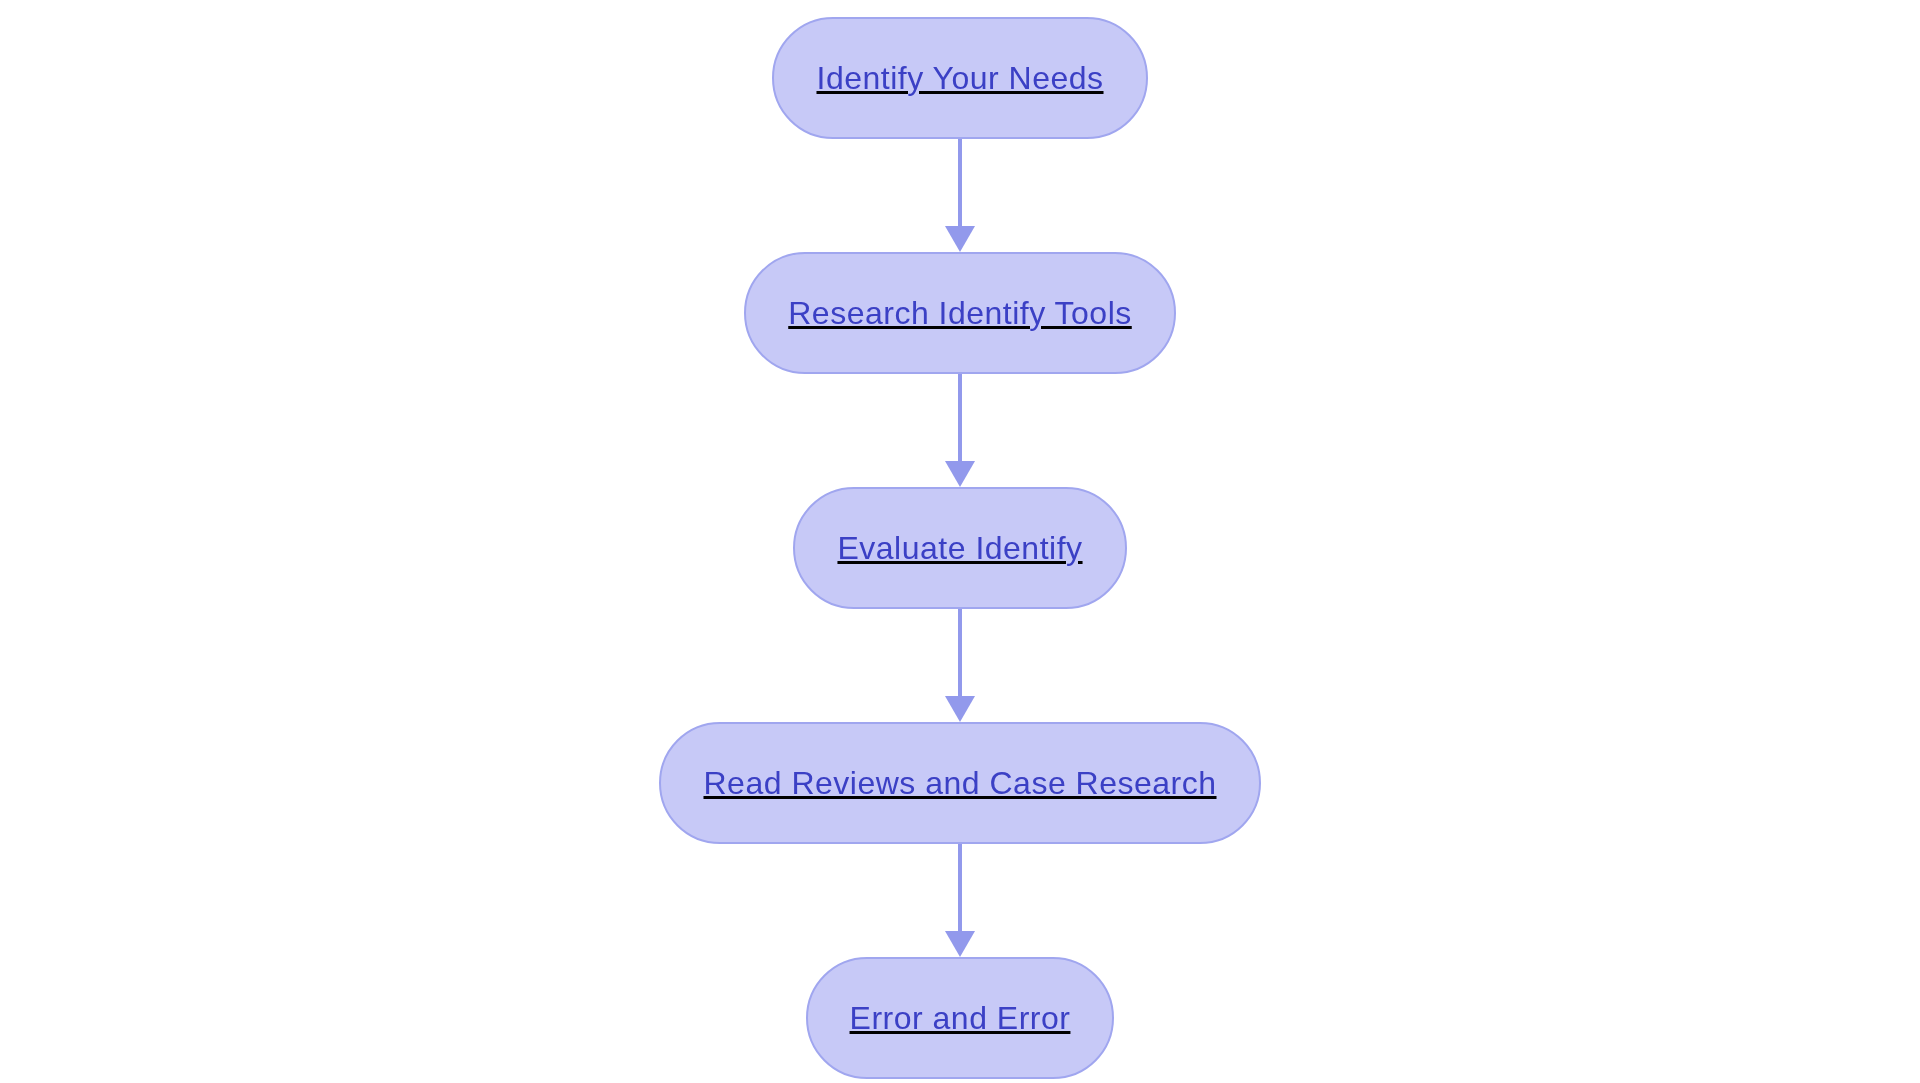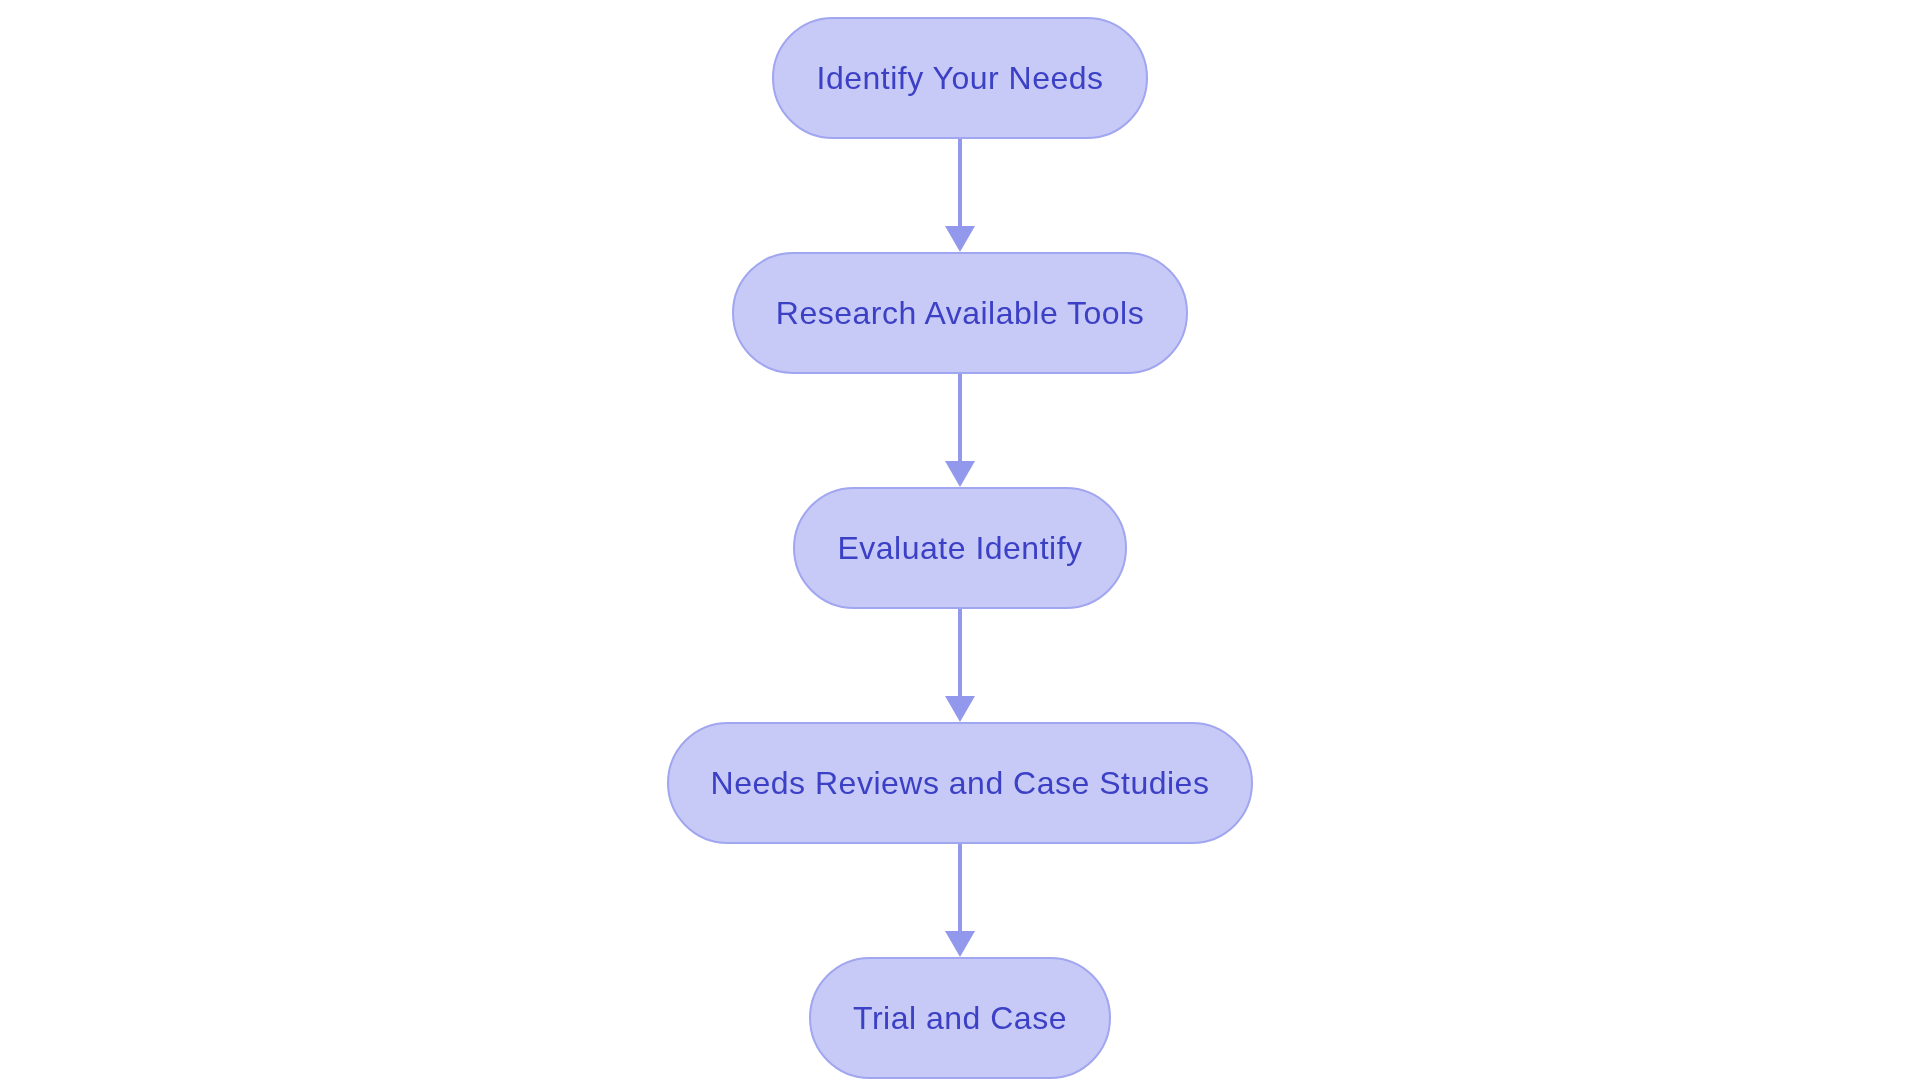--- a/index.html
+++ b/index.html
@@ -17,20 +17,21 @@
     font-family: "Liberation Sans", "DejaVu Sans", sans-serif;
     overflow: hidden;
   }
   .canvas {
     width: 1920px;
     height: 1083px;
     display: flex;
     flex-direction: column;
     align-items: center;
     padding-top: 17px;
+    text-decoration: underline;
   }
   .flow-node {
     height: 122px;
     min-height: 122px;
     border-radius: 61px;
     background: var(--node-fill);
     border: 2px solid var(--node-border);
     color: var(--node-text);
     font-size: 32px;
     letter-spacing: 0.5px;
@@ -68,43 +69,43 @@
   <div class="flow-node">
     <span>Identify Your Needs</span>
   </div>
 
   <div class="connector">
     <div class="line"></div>
     <div class="head"></div>
   </div>
 
   <div class="flow-node">
-    <span>Research Available Tools</span>
+    <span>Research Identify Tools</span>
   </div>
 
   <div class="connector">
     <div class="line"></div>
     <div class="head"></div>
   </div>
 
   <div class="flow-node">
     <span>Evaluate Identify</span>
   </div>
 
   <div class="connector">
     <div class="line"></div>
     <div class="head"></div>
   </div>
 
   <div class="flow-node">
-    <span>Needs Reviews and Case Studies</span>
+    <span>Read Reviews and Case Research</span>
   </div>
 
   <div class="connector">
     <div class="line"></div>
     <div class="head"></div>
   </div>
 
   <div class="flow-node">
-    <span>Trial and Case</span>
+    <span>Error and Error</span>
   </div>
 
 </div>
 
 </body></html>

